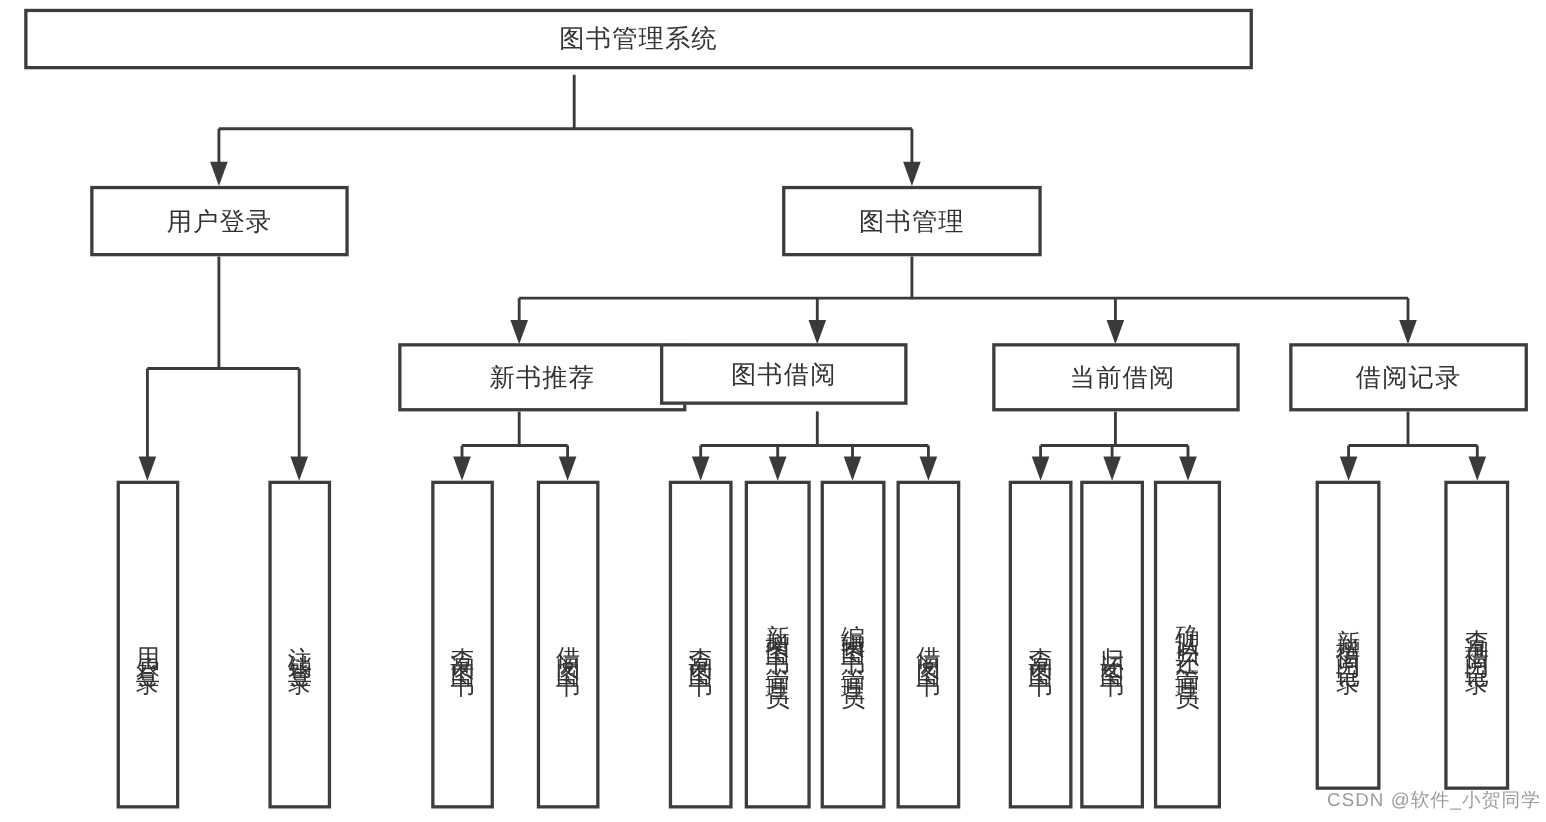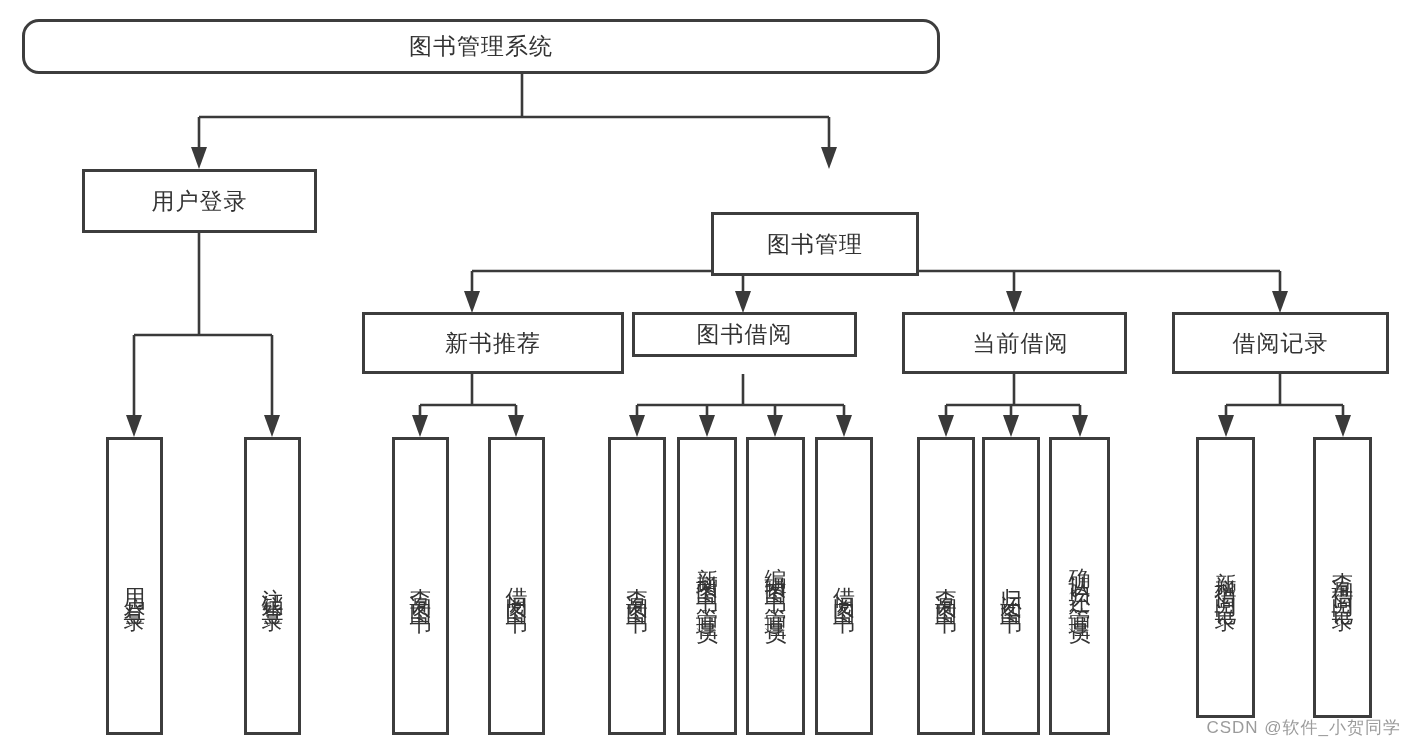--- a/index.html
+++ b/index.html
@@ -89,27 +89,27 @@
     <polygon points="1072,415 1088,415 1080,437"></polygon>
 
     <line x1="1280" y1="374" x2="1280" y2="406"></line>
     <line x1="1226" y1="405" x2="1343" y2="405"></line>
     <line x1="1226" y1="405" x2="1226" y2="418"></line>
     <polygon points="1218,415 1234,415 1226,437"></polygon>
     <line x1="1343" y1="405" x2="1343" y2="418"></line>
     <polygon points="1335,415 1351,415 1343,437"></polygon>
   </svg>
 
-  <div class="node h-node" style="left:22px;top:19px;width:918px;height:55px;border-radius:17px;">图书管理系统</div>
+  <div class="node h-node" style="left:22px;top:8px;width:1117px;height:55px;">图书管理系统</div>
 
   <div class="node h-node" style="left:82px;top:169px;width:235px;height:64px;">用户登录</div>
-  <div class="node h-node" style="left:711px;top:169px;width:208px;height:64px;margin-top:43px;">图书管理</div>
+  <div class="node h-node" style="left:711px;top:169px;width:236px;height:64px;">图书管理</div>
 
   <div class="node h-node" style="left:362px;top:312px;width:262px;height:62px;">新书推荐</div>
-  <div class="node h-node" style="left:632px;top:312px;width:225px;height:45px;">图书借阅</div>
+  <div class="node h-node" style="left:600px;top:312px;width:225px;height:56px;">图书借阅</div>
   <div class="node h-node" style="left:902px;top:312px;width:225px;height:62px;padding-left:12px;">当前借阅</div>
   <div class="node h-node" style="left:1172px;top:312px;width:217px;height:62px;">借阅记录</div>
 
   <div class="node v-node" style="left:106px;top:437px;width:57px;height:298px;">用户登录</div>
   <div class="node v-node" style="left:244px;top:437px;width:57px;height:298px;">注销登录</div>
 
   <div class="node v-node" style="left:392px;top:437px;width:57px;height:298px;">查询图书</div>
   <div class="node v-node" style="left:488px;top:437px;width:57px;height:298px;">借阅图书</div>
 
   <div class="node v-node" style="left:608px;top:437px;width:58px;height:298px;">查询图书</div>

